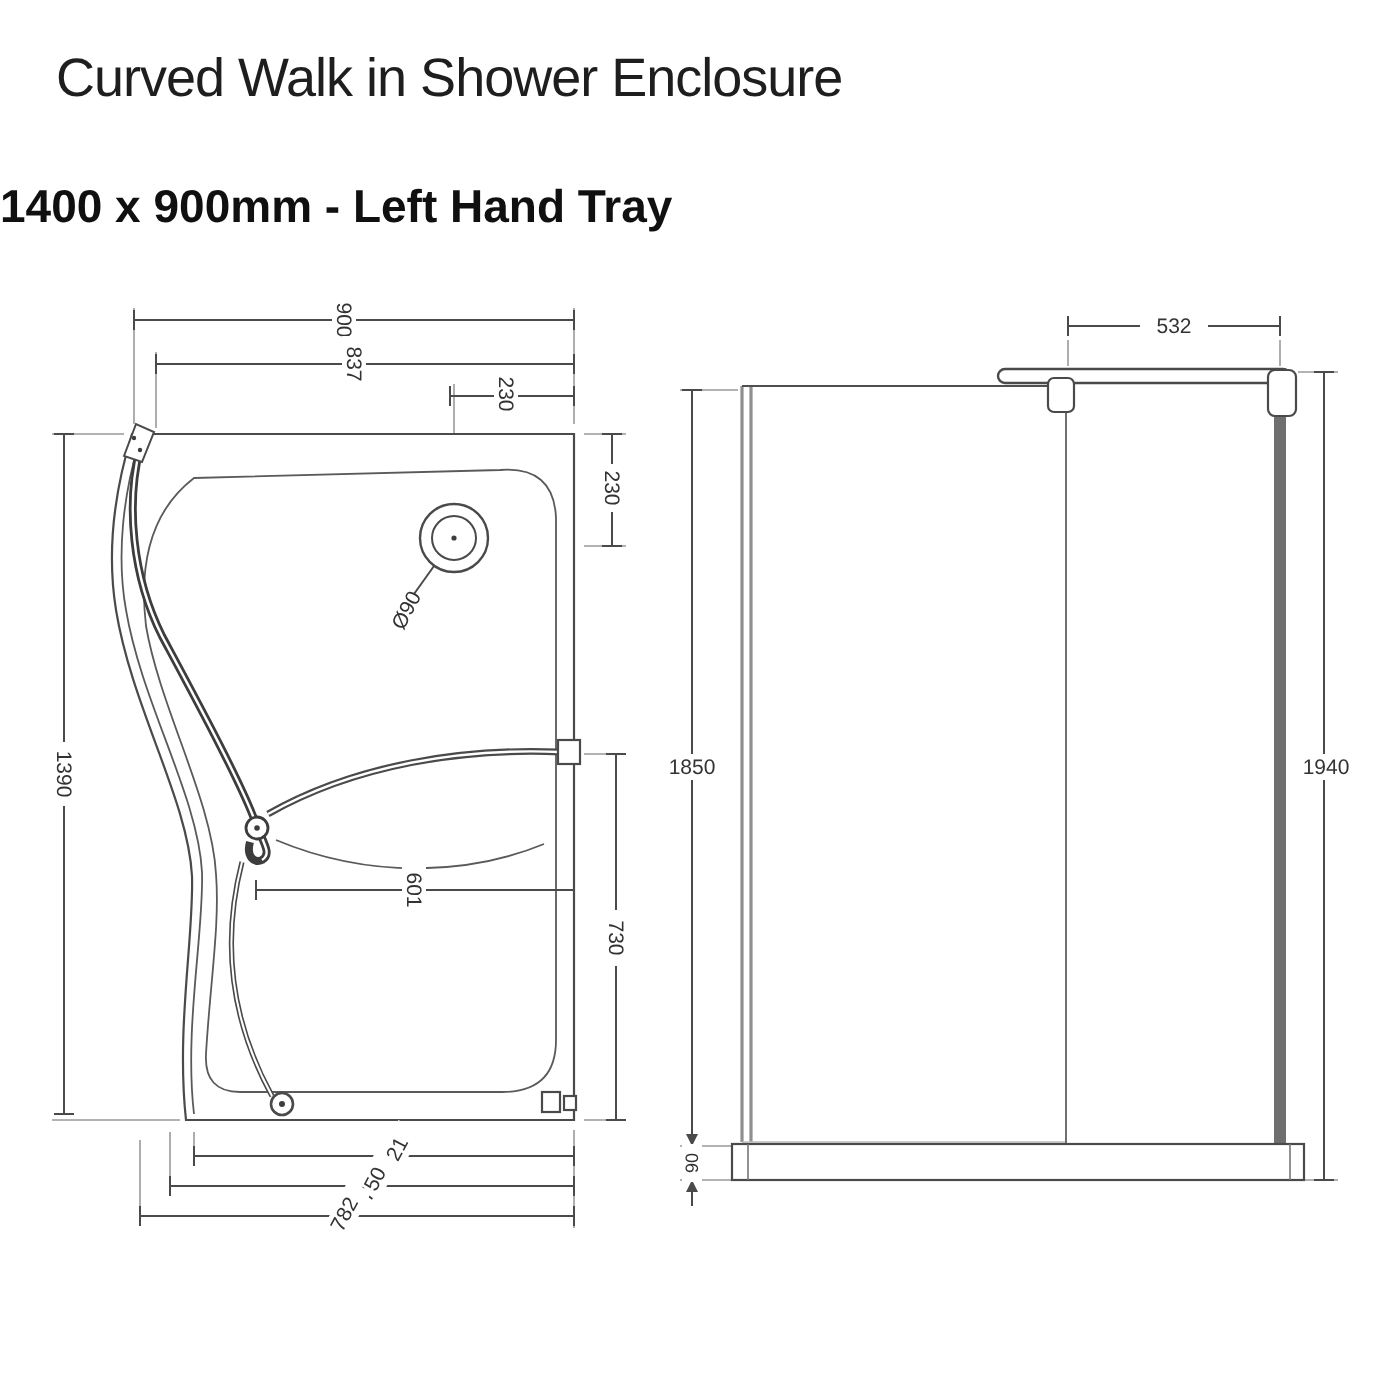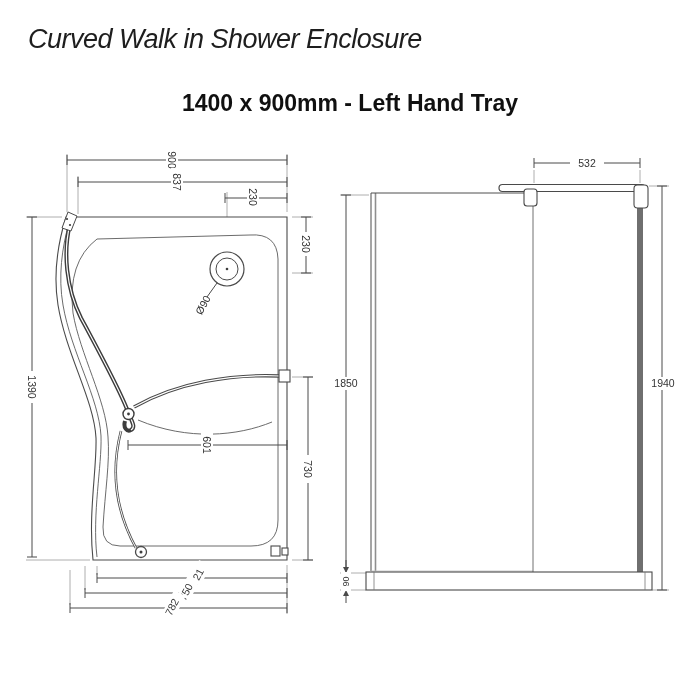--- a/index.html
+++ b/index.html
@@ -1,20 +1,20 @@
 <!DOCTYPE html>
 <html><head>
 <meta charset="utf-8">
 <style>
   html,body{margin:0;padding:0;background:#fff;}
   .canvas{position:relative;width:700px;height:700px;background:#fff;overflow:hidden;
           font-family:"Liberation Sans",sans-serif;}
   .title{position:absolute;left:28px;top:24px;margin:0;font-size:27px;font-weight:400;
-         color:#1e1e1e;letter-spacing:-0.5px;font-family:"Liberation Sans",sans-serif;font-style:italic;}
-  .subtitle{position:absolute;left:0;top:90px;width:700px;margin:0;text-align:center;
+         color:#1e1e1e;letter-spacing:-0.5px;font-family:"Liberation Sans",sans-serif;}
+  .subtitle{position:absolute;left:0;top:90px;width:700px;margin:0;
             font-size:23px;font-weight:700;color:#101010;font-family:"Liberation Sans",sans-serif;}
   svg{position:absolute;left:0;top:0;}
   .dim{font-size:10.5px;fill:#333333;font-family:"Liberation Sans",sans-serif;}
   .dim-sm{font-size:9px;fill:#333333;font-family:"Liberation Sans",sans-serif;}
   .dline{stroke:#4a4a4a;stroke-width:1;fill:none;}
   .ext{stroke:#9a9a9a;stroke-width:0.8;fill:none;}
   .outline{stroke:#4a4a4a;stroke-width:1.1;fill:#ffffff;}
   .thin{stroke:#5a5a5a;stroke-width:0.9;fill:none;}
   .wh{fill:#ffffff;}
 </style>

